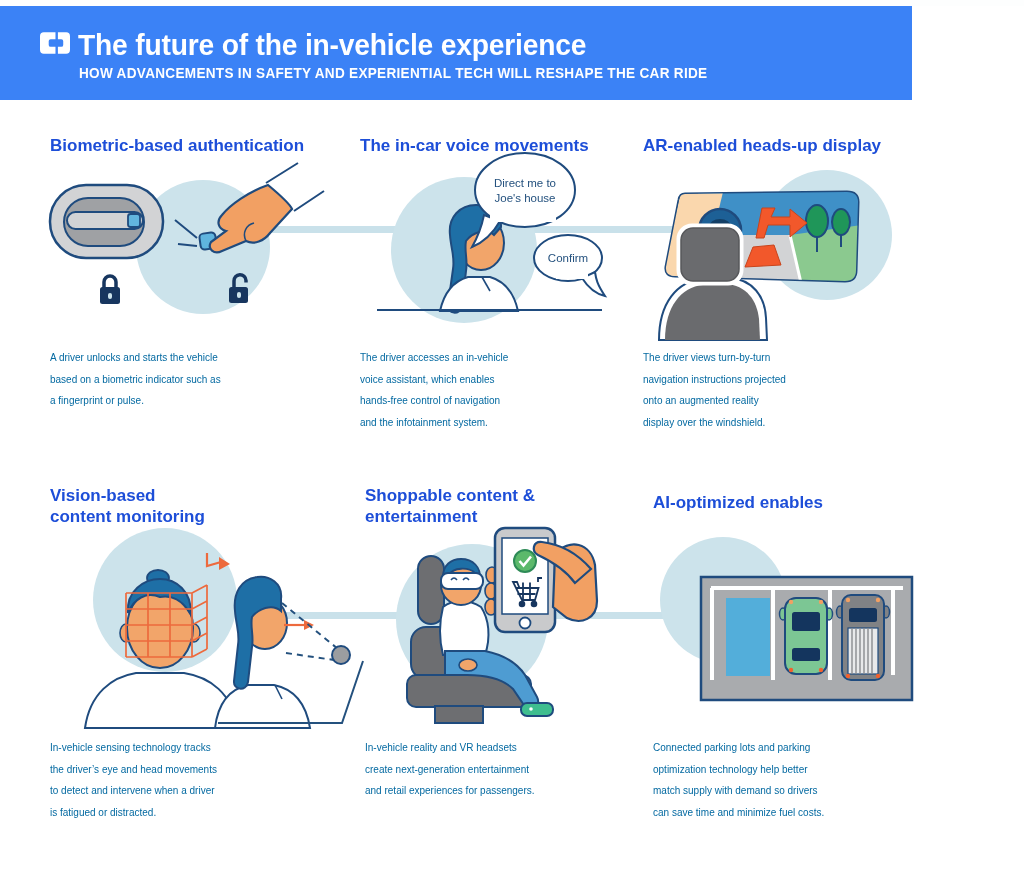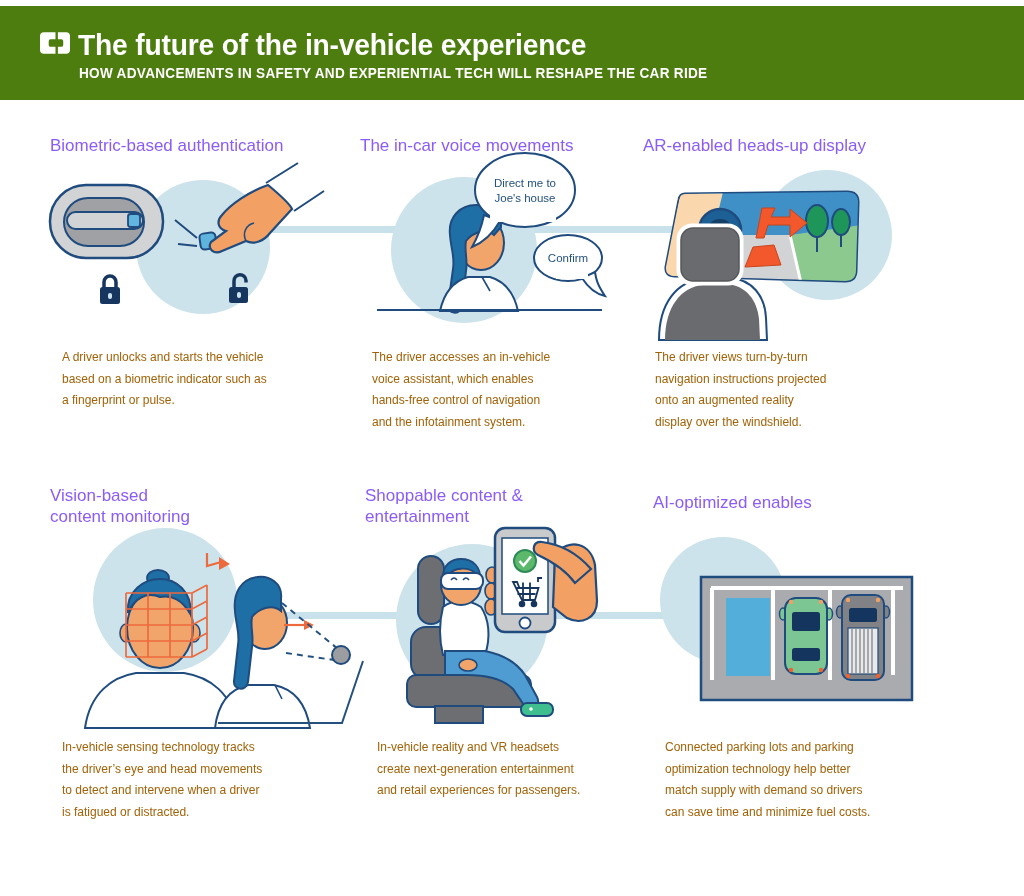--- a/index.html
+++ b/index.html
@@ -1,38 +1,38 @@
 <!DOCTYPE html>
 <html><head>
 <meta charset="utf-8">
 <style>
   html,body{margin:0;padding:0;background:#fff;}
   #page{position:relative;width:1024px;height:896px;background:#ffffff;overflow:hidden;
         font-family:"Liberation Sans",sans-serif;}
   
-  .band{position:absolute;left:0;width:1024px;background:#4d7c0f;}
+  .band{position:absolute;left:0;width:912px;background:#3b82f6;}
   #top-strip{position:absolute;left:0;top:0;width:1024px;height:6px;background:#fdfefe;}
   #header{top:6px;height:94px;}
   #footer{top:845px;height:51px;}
   .hdr-title{position:absolute;left:78px;top:22px;color:#fff;font-size:30px;font-weight:700;
              transform:scaleX(.94);transform-origin:left center;letter-spacing:-0.2px;white-space:nowrap;}
   .hdr-sub{position:absolute;left:79px;top:59px;color:#fff;font-size:14px;font-weight:700;
            transform:scaleX(.97);transform-origin:left center;letter-spacing:.3px;white-space:nowrap;}
   .logo-mark{position:absolute;left:40px;top:26px;}
   .footer-logo{position:absolute;left:40px;top:14px;display:flex;align-items:center;color:#fff;}
   .footer-logo .cb{font-weight:800;font-size:18px;margin-left:7px;letter-spacing:0;}
   .footer-logo .ins{font-weight:400;font-size:18px;letter-spacing:.5px;}
   
   .connector{position:absolute;height:7px;background:#C9E1EA;}
   
   .panel{position:absolute;width:300px;}
-  .panel-title{position:absolute;left:0;top:0;font-size:17px;font-weight:400;color:#8b5cf6;
+  .panel-title{position:absolute;left:0;top:0;font-size:17px;font-weight:700;color:#1d4ed8;
                line-height:21px;white-space:pre-line;}
-  .panel-desc{position:absolute;left:0;font-size:12px;color:#a16207;line-height:21.5px;
-              white-space:pre-line;width:290px;margin-left:12px;}
+  .panel-desc{position:absolute;left:0;font-size:10px;color:#0369a1;line-height:21.5px;
+              white-space:pre-line;width:290px;}
   .illu{position:absolute;left:0;overflow:visible;}
   svg text{font-family:"Liberation Sans",sans-serif;}
 </style>
 </head>
 <body>
 
 <div id="page">
 
   <div id="top-strip"></div>
 

